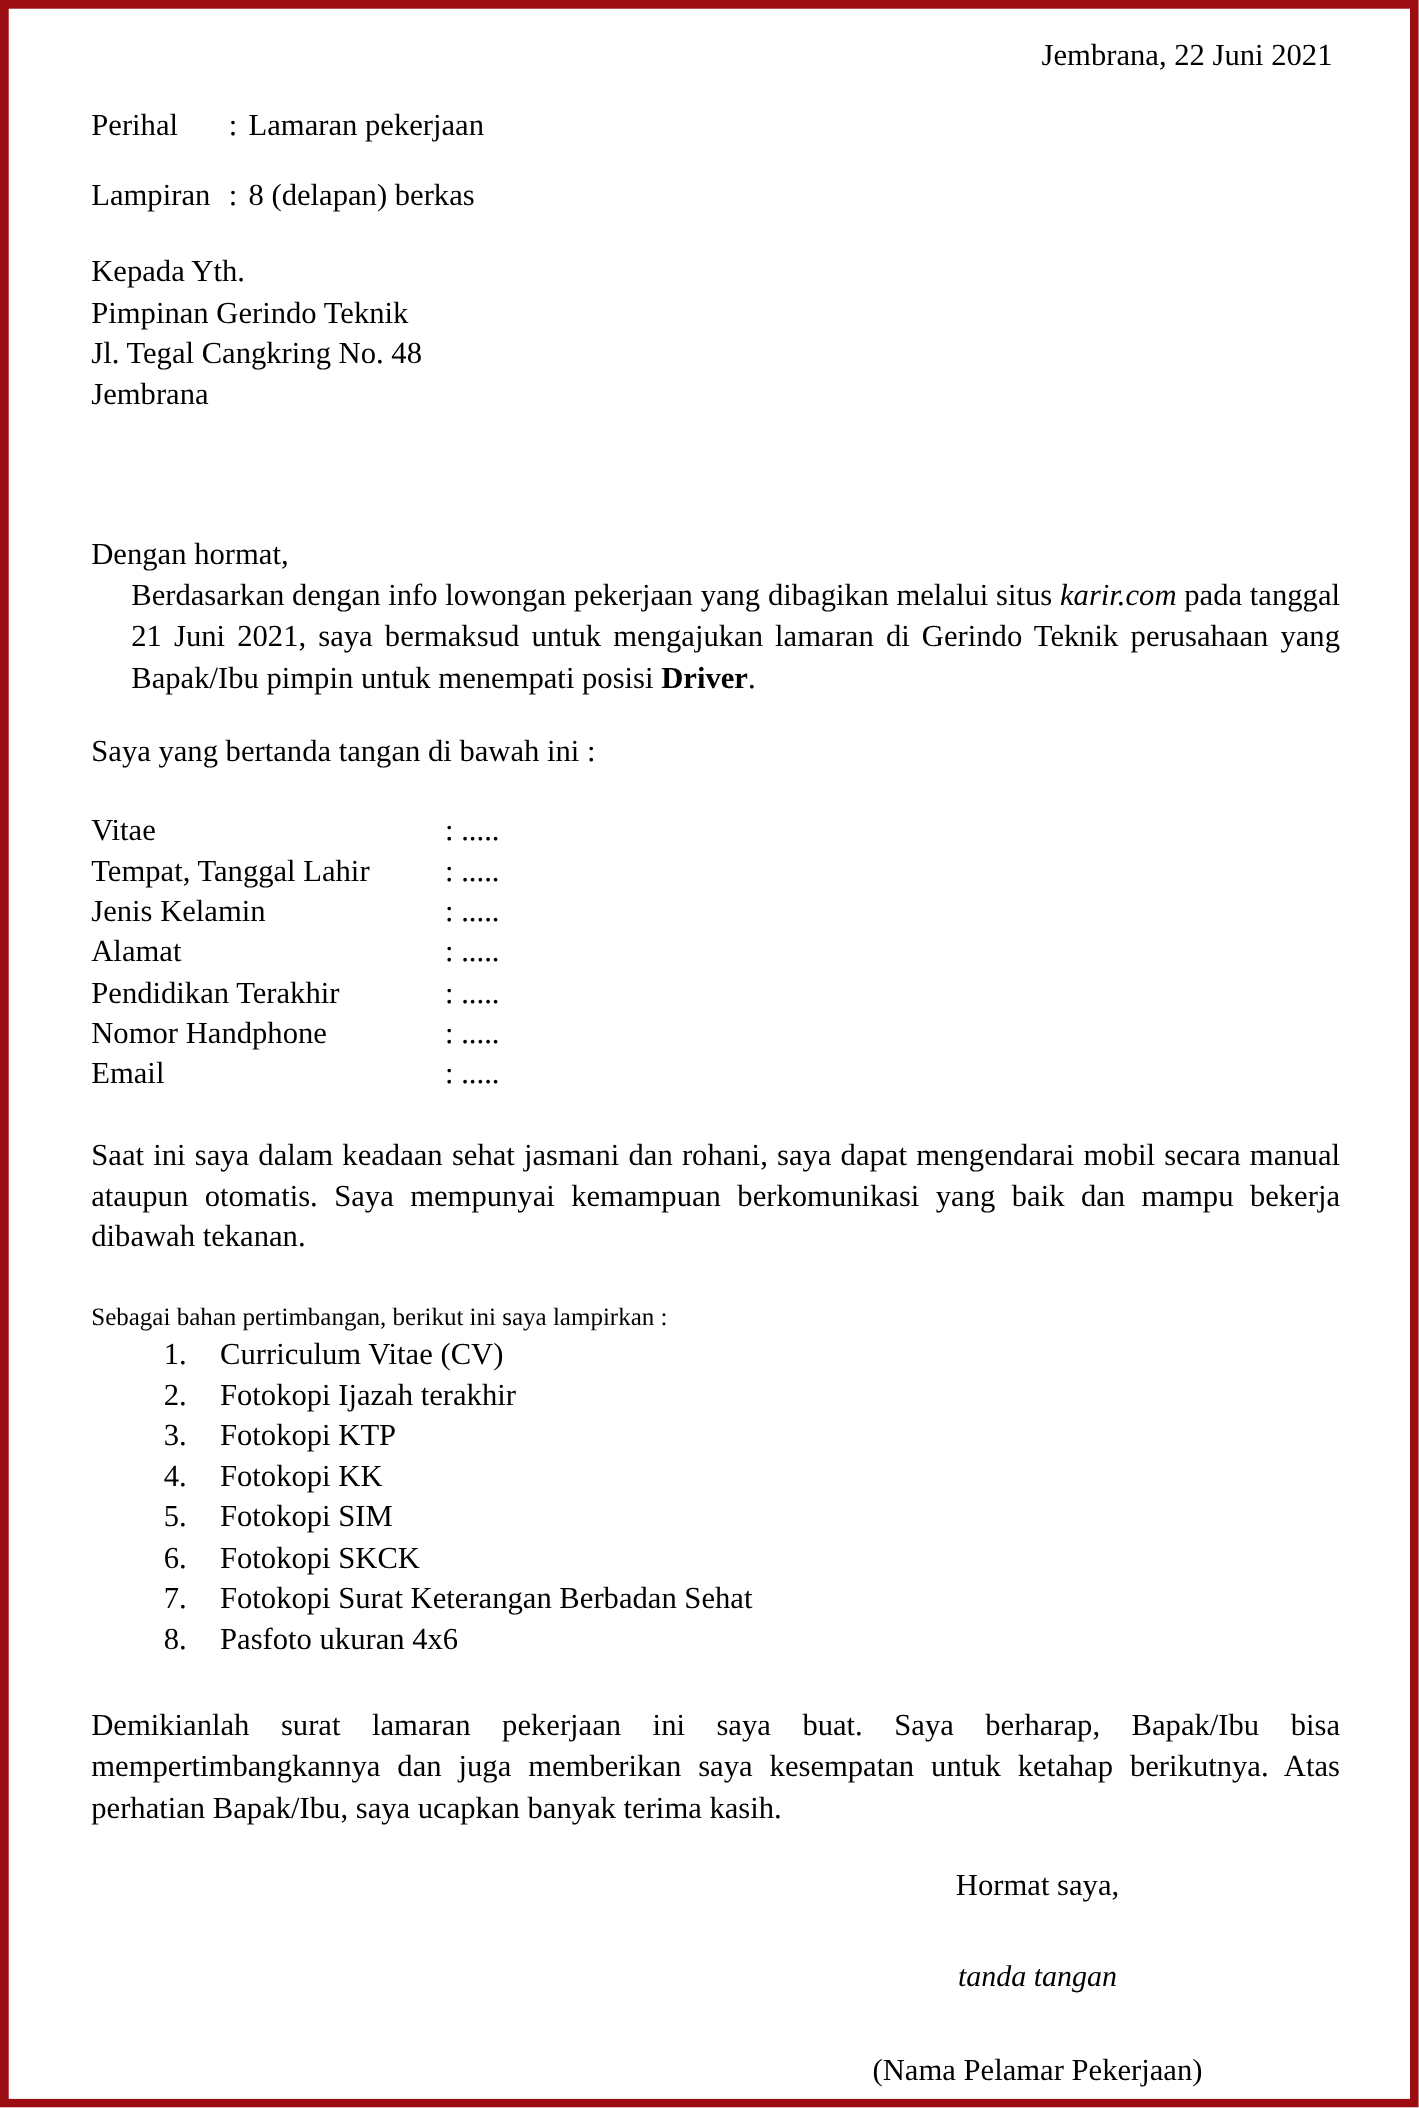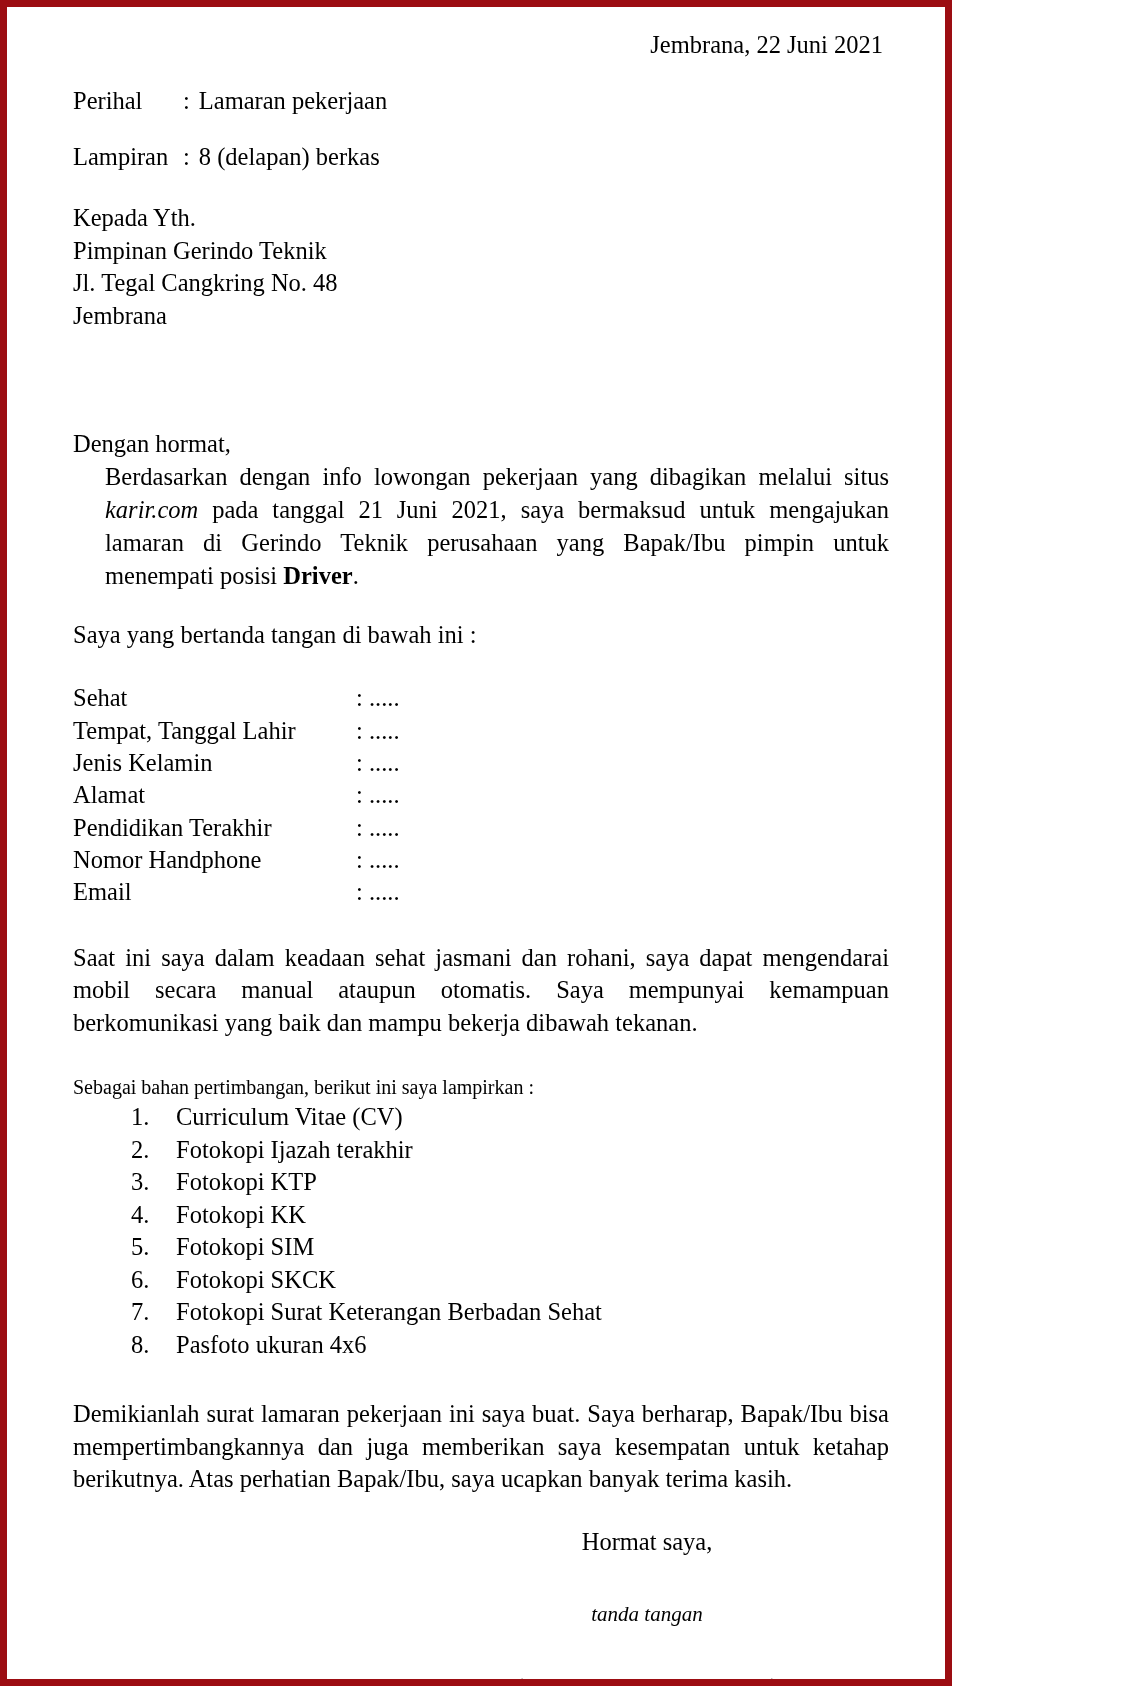--- a/index.html
+++ b/index.html
@@ -2,21 +2,21 @@
 <html><head>
 <meta charset="utf-8">
 <style>
   html, body {
     margin: 0;
     padding: 0;
     background: #ffffff;
   }
   .page {
     position: relative;
-    width: 952px;
+    width: 1135px;
     height: 1686px;
     box-sizing: border-box;
     background: #ffffff;
     border: 7px solid #9c0d12;
     font-family: "Liberation Serif", "DejaVu Serif", serif;
     color: #000000;
     overflow: hidden;
   }
   .sheet {
     position: absolute;
@@ -122,21 +122,21 @@
     margin-top: 30px;
     font-size: 24.5px;
     text-align: center;
     width: 420px;
     margin-left: auto;
     margin-right: 32px;
   }
   .sign-hormat { line-height: 1.3; }
   .sign-tanda {
     font-style: italic;
-    font-size: 21px;
+    font-size: 24px;
     margin-top: 44px;
   }
   .sign-name {
     margin-top: 45px;
     line-height: 1.3;
   }
 
   .italic { font-style: italic; }
   .bold { font-weight: bold; }
 </style>
@@ -171,21 +171,21 @@
     </div>
 
     <div class="salutation">Dengan hormat,</div>
 
     <p class="para tight"><span>Berdasarkan dengan info lowongan pekerjaan yang dibagikan melalui situs </span><span class="italic">karir.com</span><span> pada tanggal 21 Juni 2021, saya bermaksud untuk mengajukan lamaran di Gerindo Teknik perusahaan yang Bapak/Ibu pimpin untuk menempati posisi </span><span class="bold">Driver</span><span>.</span></p>
 
     <div class="lead-in">Saya yang bertanda tangan di bawah ini :</div>
 
     <div class="fields">
       <div class="field-row">
-        <span class="field-label">Sehat</span>
+        <span class="field-label">Vitae</span>
         <span class="field-value">: .....</span>
       </div>
       <div class="field-row">
         <span class="field-label">Tempat, Tanggal Lahir</span>
         <span class="field-value">: .....</span>
       </div>
       <div class="field-row">
         <span class="field-label">Jenis Kelamin</span>
         <span class="field-value">: .....</span>
       </div>

